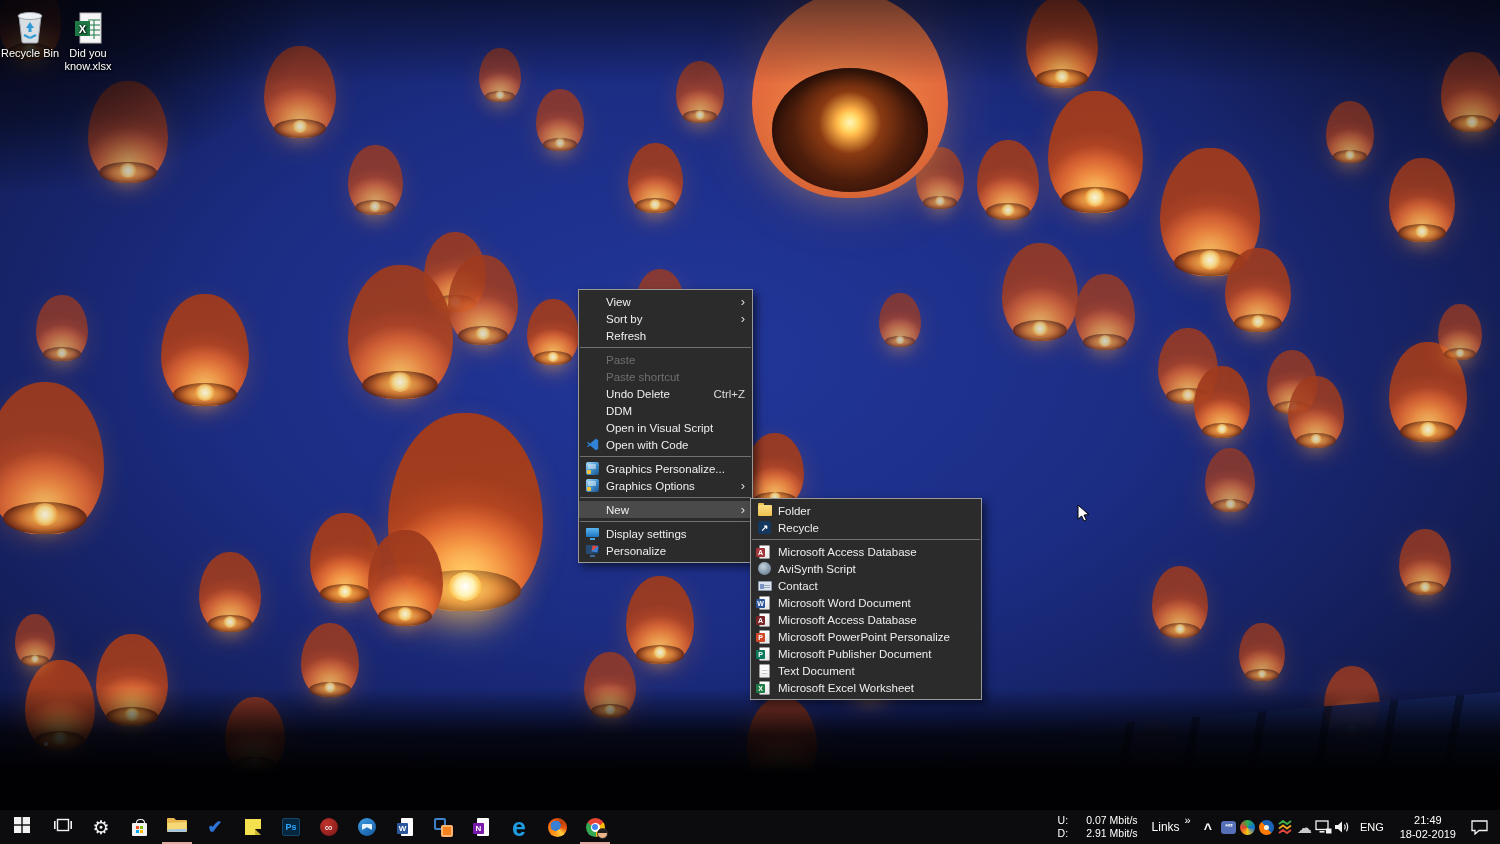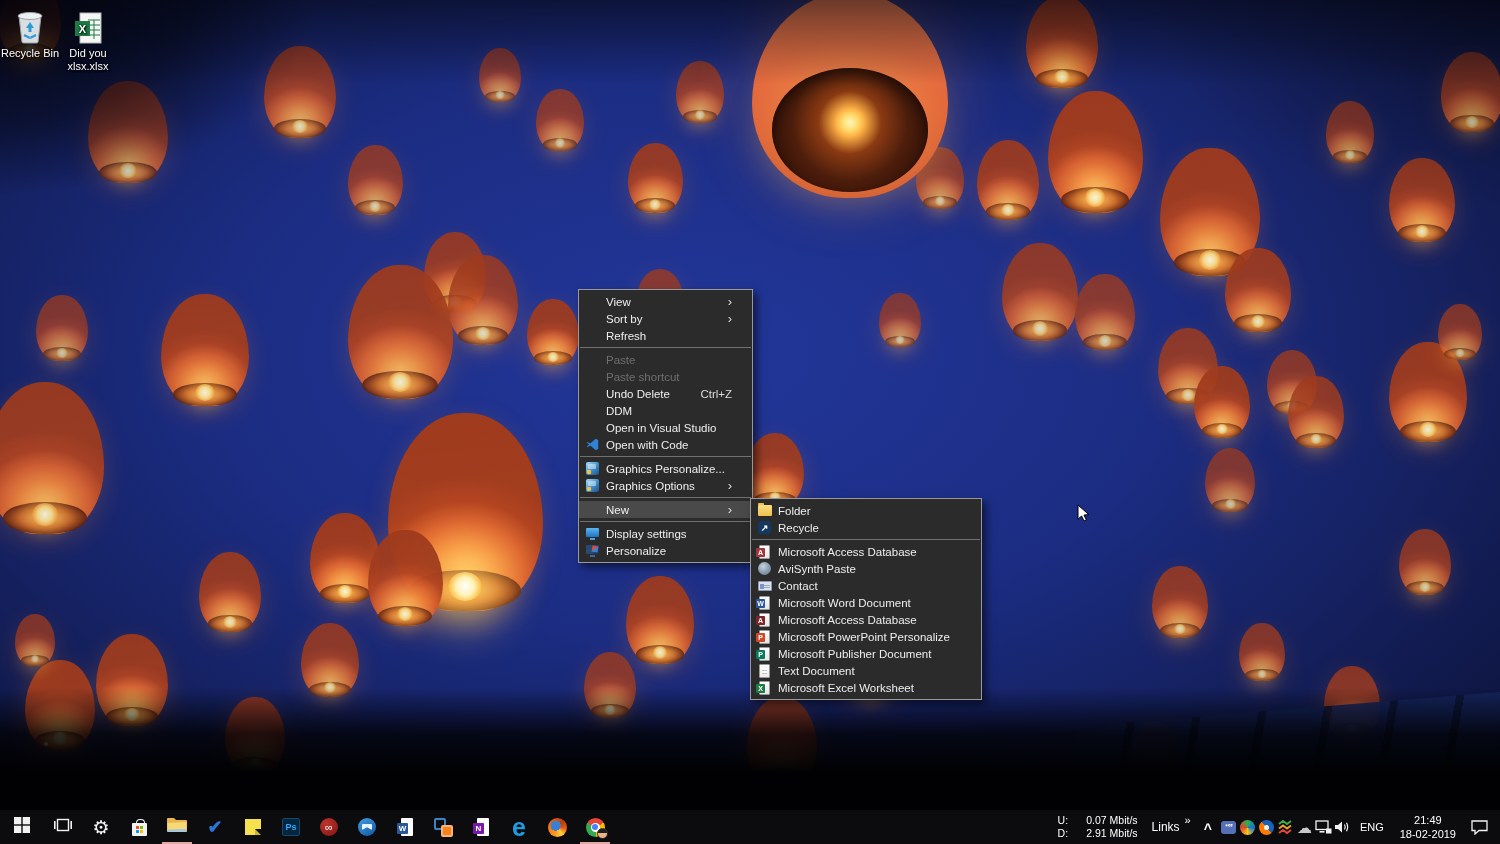--- a/index.html
+++ b/index.html
@@ -49,21 +49,21 @@
 
   
   .desk-icon { position:absolute; width:78px; text-align:center; color:#fff; font-size:11px; line-height:1.2;
     text-shadow:1px 1px 2px rgba(0,0,0,.95), 0 0 3px rgba(0,0,0,.8); z-index:10; cursor:default; }
   .desk-icon .ic { height:36px; display:flex; align-items:flex-end; justify-content:center; margin-bottom:3px; }
 
   
   .menu { position:absolute; background:#2b2b2b; border:1px solid #999; color:#eee; font-size:11.5px;
     padding:3px 0; z-index:50; box-shadow:4px 4px 8px rgba(0,0,0,.55); }
   .menu ul { list-style:none; }
-  .menu li.row { height:17px; display:flex; align-items:center; padding-right:20px; }
+  .menu li.row { height:17px; display:flex; align-items:center; padding-right:7px; }
   .menu li.row .slot { width:27px; display:flex; align-items:center; justify-content:center; flex:0 0 27px; }
   .menu li.row .lbl { flex:1; white-space:nowrap; }
   .menu li.row .arrow { margin-left:auto; font-size:13px; color:#dcdcdc; padding-left:8px; }
   .menu li.row .shortcut { margin-left:auto; color:#dcdcdc; }
   .menu li.row.disabled .lbl { color:#6f6f6f; }
   .menu li.row.highlighted { background:#4a4a4a; }
   .menu li.sep { height:7px; display:flex; align-items:center; }
   .menu li.sep::after { content:''; flex:1; height:1px; background:#707070; margin:0 1px; }
   #context-menu { left:578px; top:289px; width:175px; }
   #new-submenu  { left:750px; top:498px; width:232px; }
@@ -250,21 +250,21 @@
   </div>
   <div class="desk-icon" style="left:49px; top:8px;">
     <div class="ic">
       <svg width="28" height="32" viewBox="0 0 28 32">
         <rect x="6" y="1" width="21" height="30" fill="#f6f6f6" stroke="#b7b7b7"></rect>
         <path d="M14 8 h12 M14 13 h12 M14 18 h12 M14 23 h12 M20 8 v19" stroke="#1f7a46" stroke-width="1" fill="none"></path>
         <rect x="1" y="9" width="15" height="15" fill="#1f7a46"></rect>
         <text x="8.5" y="20.5" font-size="11" font-weight="bold" fill="#fff" text-anchor="middle" font-family="Liberation Sans, sans-serif">X</text>
       </svg>
     </div>
-    <div>Did you xlsx.xlsx</div>
+    <div>Did you know.xlsx</div>
   </div>
 
   <div class="menu" id="context-menu">
     <ul>
       <li class="row">
         <span class="slot"></span>
           <span class="lbl">View</span>
         <span class="arrow">›</span>
         </li>
       <li class="row">
@@ -289,21 +289,21 @@
         <span class="slot"></span>
           <span class="lbl">Undo Delete</span>
         <span class="shortcut">Ctrl+Z</span>
         </li>
       <li class="row">
         <span class="slot"></span>
           <span class="lbl">DDM</span>
         </li>
       <li class="row">
         <span class="slot"></span>
-          <span class="lbl">Open in Visual Studio</span>
+          <span class="lbl">Open in Visual Script</span>
         </li>
       <li class="row">
         <span class="slot">
             <span class="ic-vscode">
           <svg width="13" height="13" viewBox="0 0 13 13">
                 <path d="M9.7 0.8 L4.2 5.6 L1.8 3.9 L0.8 4.4 L3.1 6.5 L0.8 8.6 L1.8 9.1 L4.2 7.4 L9.7 12.2 L12.2 11 V2 Z" fill="#2f82d6"></path>
               </svg>
         </span>
           </span>
         <span class="lbl">Open with Code</span>
@@ -364,21 +364,21 @@
             <span class="doc-ic ic-access">
               <i></i>
             </span>
           </span>
         <span class="lbl">Microsoft Access Database</span>
         </li>
       <li class="row">
         <span class="slot">
             <span class="ic-avisynth"></span>
           </span>
-        <span class="lbl">AviSynth Paste</span>
+        <span class="lbl">AviSynth Script</span>
         </li>
       <li class="row">
         <span class="slot">
             <span class="ic-contact"></span>
           </span>
         <span class="lbl">Contact</span>
         </li>
       <li class="row">
         <span class="slot">
             <span class="doc-ic ic-word">

